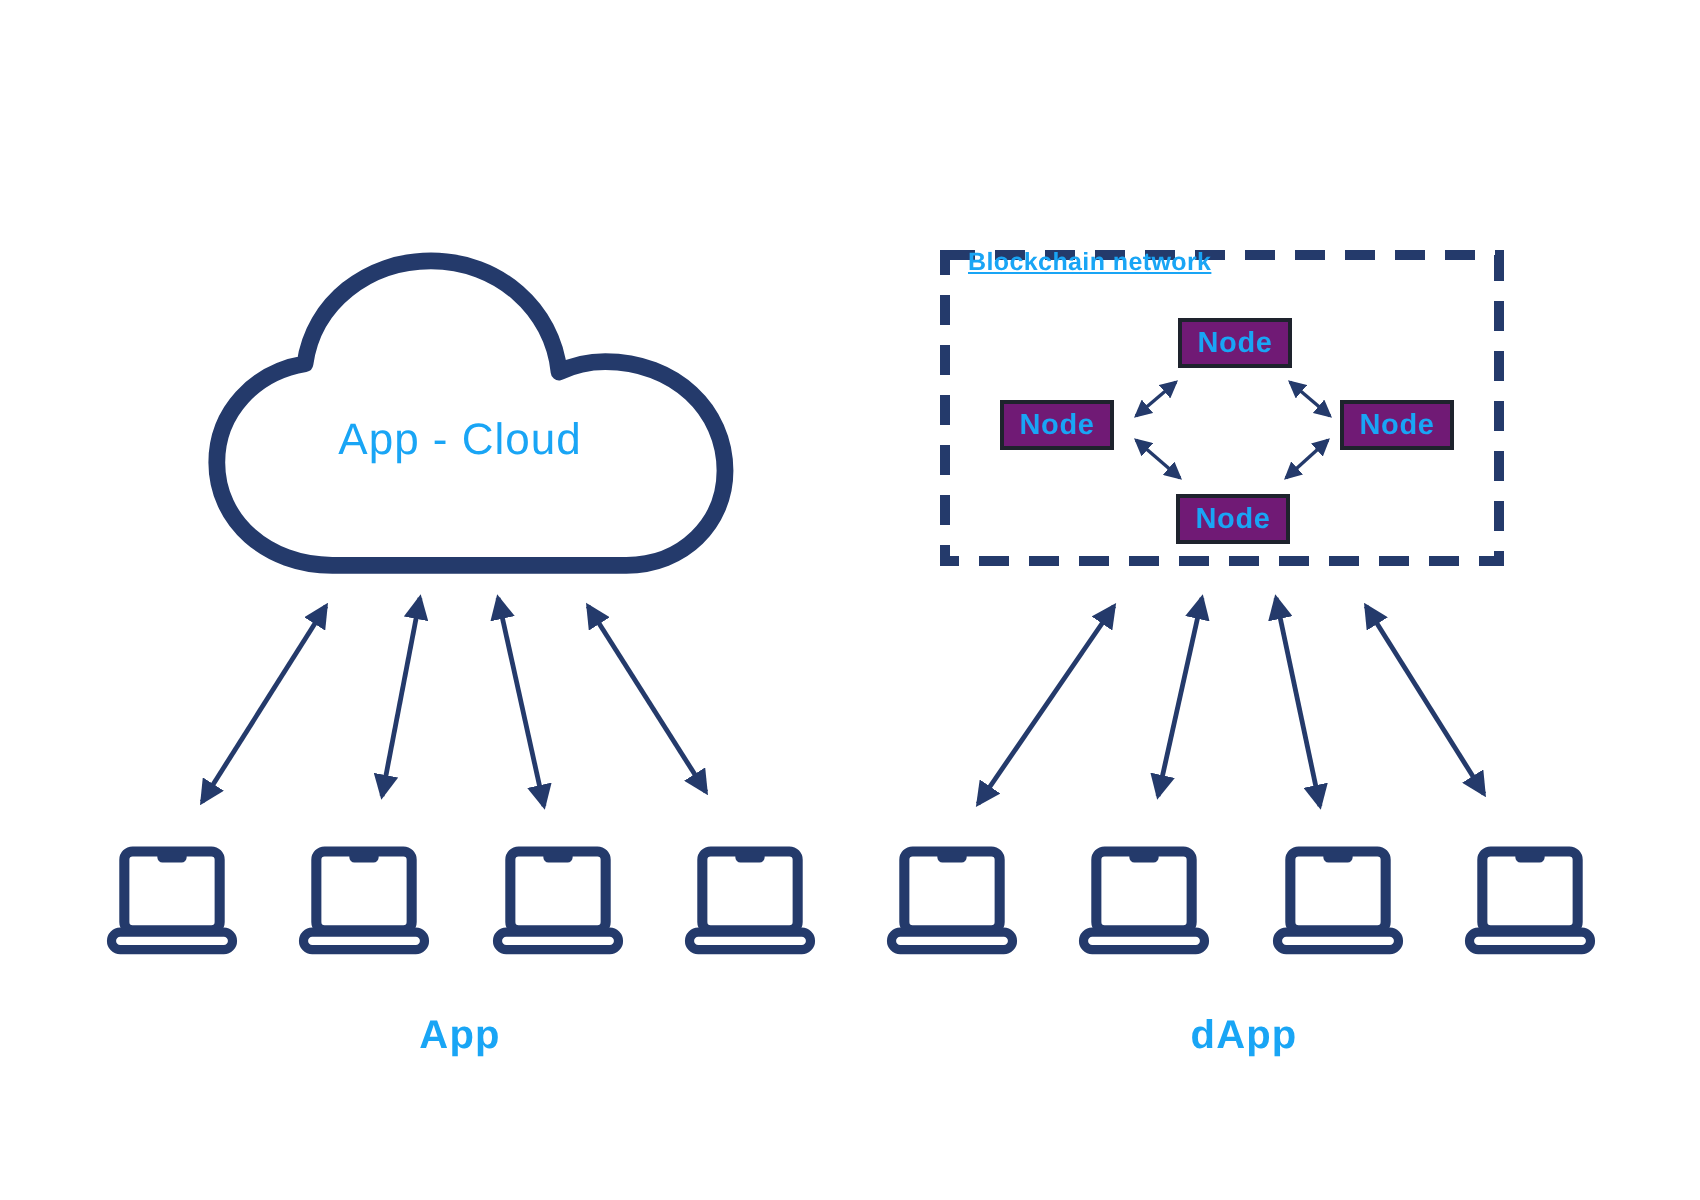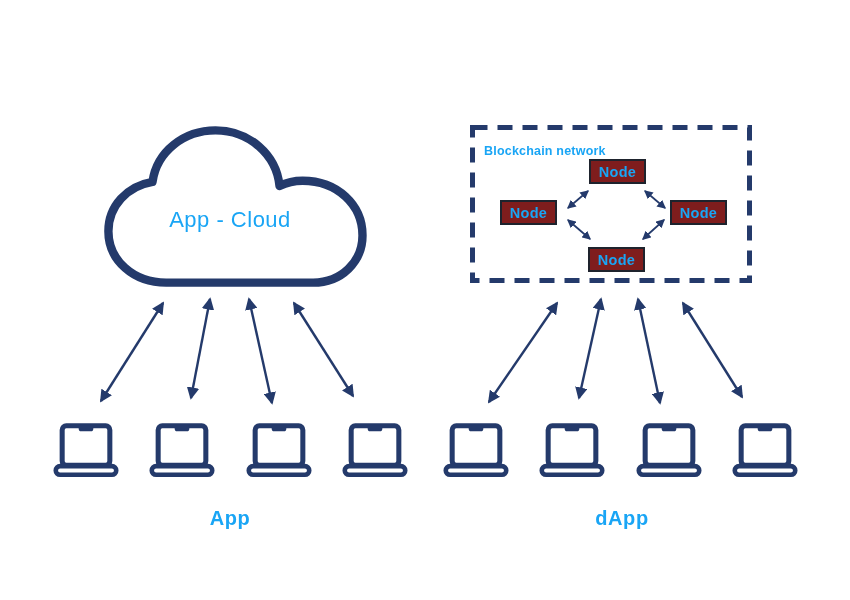--- a/index.html
+++ b/index.html
@@ -20,29 +20,29 @@
   svg.layer{position:absolute;left:0;top:0;}
   .navy-stroke{stroke:var(--navy);fill:none;}
   .navy-fill{fill:var(--navy);}
   .cloud-label{
     position:absolute;left:130px;top:207px;width:200px;
     text-align:center;
     color:var(--cyan);
     font-size:22px;font-weight:normal;letter-spacing:.5px;
   }
   .bc-label{
-    position:absolute;left:484px;top:144px;
+    position:absolute;left:484px;top:124px;
     color:var(--cyan);
-    font-size:12.5px;font-weight:bold;letter-spacing:.2px;
+    font-size:12.5px;font-weight:bold;letter-spacing:.2px;text-decoration:underline;
   }
   .node-box{
     position:absolute;width:57px;height:25px;
     box-sizing:border-box;
     border:2px solid var(--node-border);
-    background:#7f1d1d;
+    background:#701a75;
     display:flex;align-items:center;justify-content:center;
     color:var(--cyan);
     font-size:14.5px;font-weight:bold;letter-spacing:.3px;
   }
   .node-top{left:589px;top:159px;}
   .node-left{left:500px;top:200px;}
   .node-right{left:670px;top:200px;}
   .node-bottom{left:588px;top:247px;}
   .laptop-row{
     position:absolute;top:423px;width:355px;height:56px;

